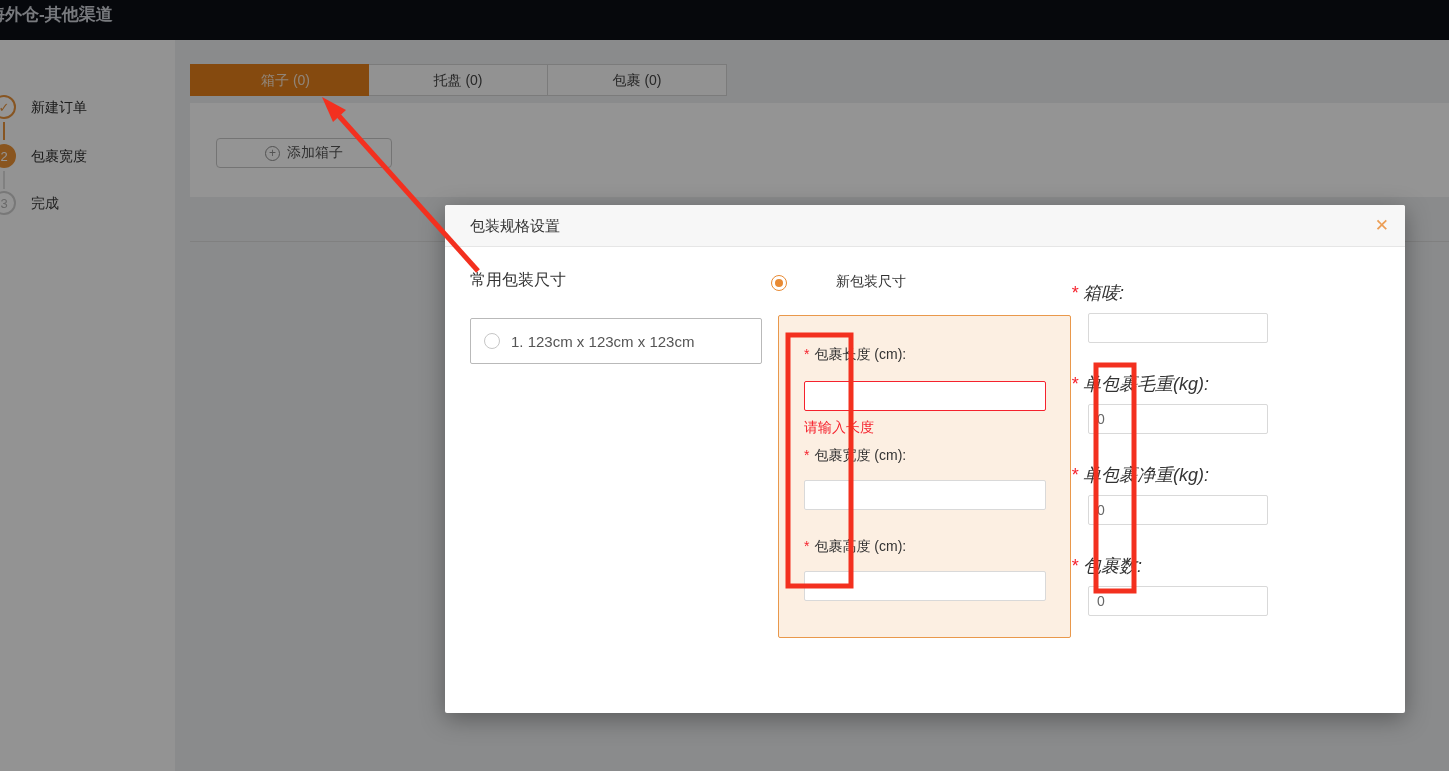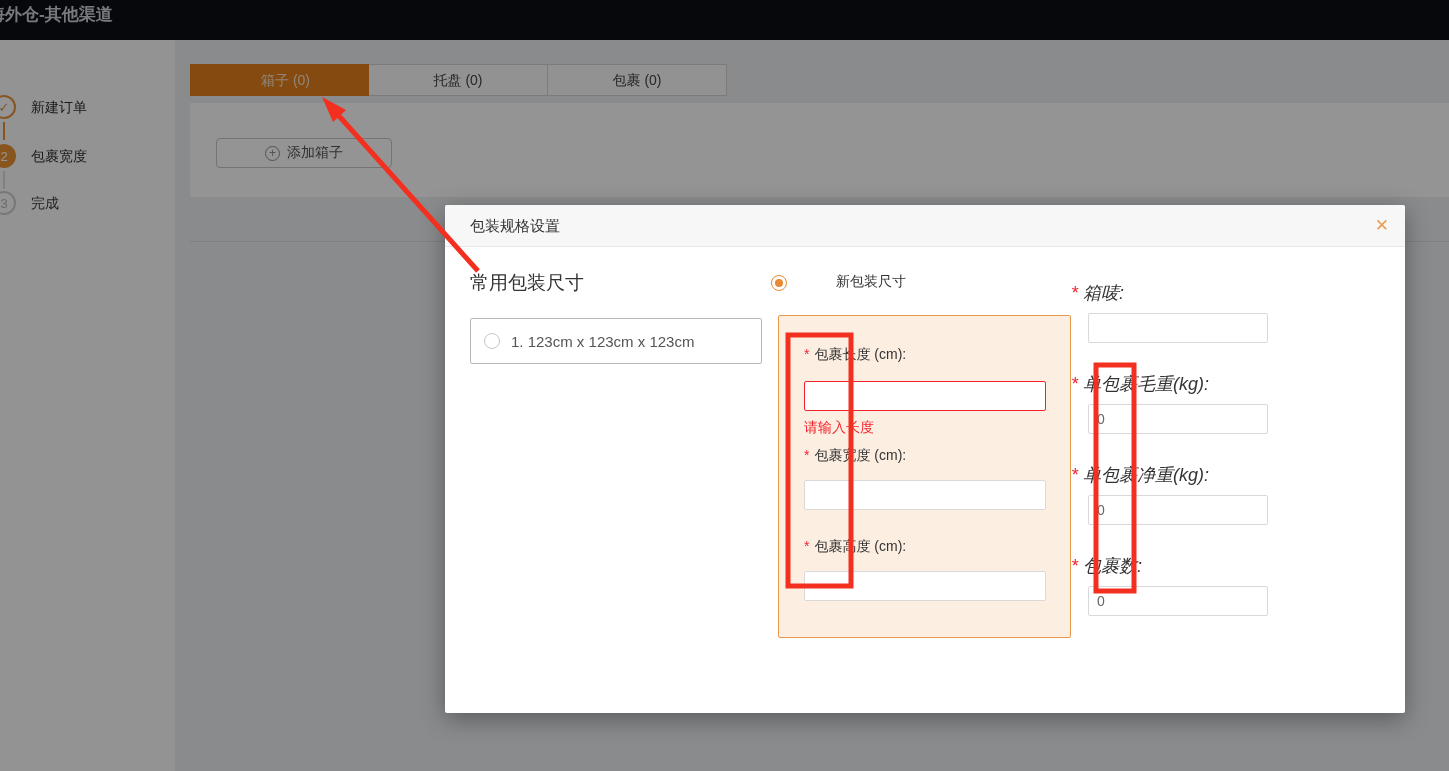--- a/index.html
+++ b/index.html
@@ -73,21 +73,21 @@
     background: #fff; border-radius: 2px; box-shadow: 0 6px 24px rgba(0,0,0,0.35);
     z-index: 20;
   }
   .modal-header {
     position: absolute; left: 0; top: 0; right: 0; height: 42px;
     background: #f7f7f7; border-bottom: 1px solid #e6e6e6; border-radius: 3px 3px 0 0;
   }
   .modal-title { position: absolute; left: 25px; top: 0; line-height: 42px; font-size: 15px; color: #333; }
   .modal-close { position: absolute; right: 16px; top: 0; line-height: 42px; font-size: 17px; color: #ec9e55; cursor: pointer; }
 
-  .section-heading { position: absolute; left: 25px; top: 65px; font-size: 19px; color: #333; }
+  .section-heading { position: absolute; left: 25px; top: 65px; font-size: 16px; color: #333; }
 
   .size-option-box {
     position: absolute; left: 25px; top: 113px; width: 292px; height: 46px;
     border: 1px solid #b9b9b9; border-radius: 2px; background: #fff;
     display: flex; align-items: center; padding-left: 13px; cursor: pointer; text-align: center;
   }
   .radio {
     width: 16px; height: 16px; border-radius: 50%; border: 1px solid #c6c6c6;
     background: #fff; display: inline-block; position: relative; flex: 0 0 auto;
   }

